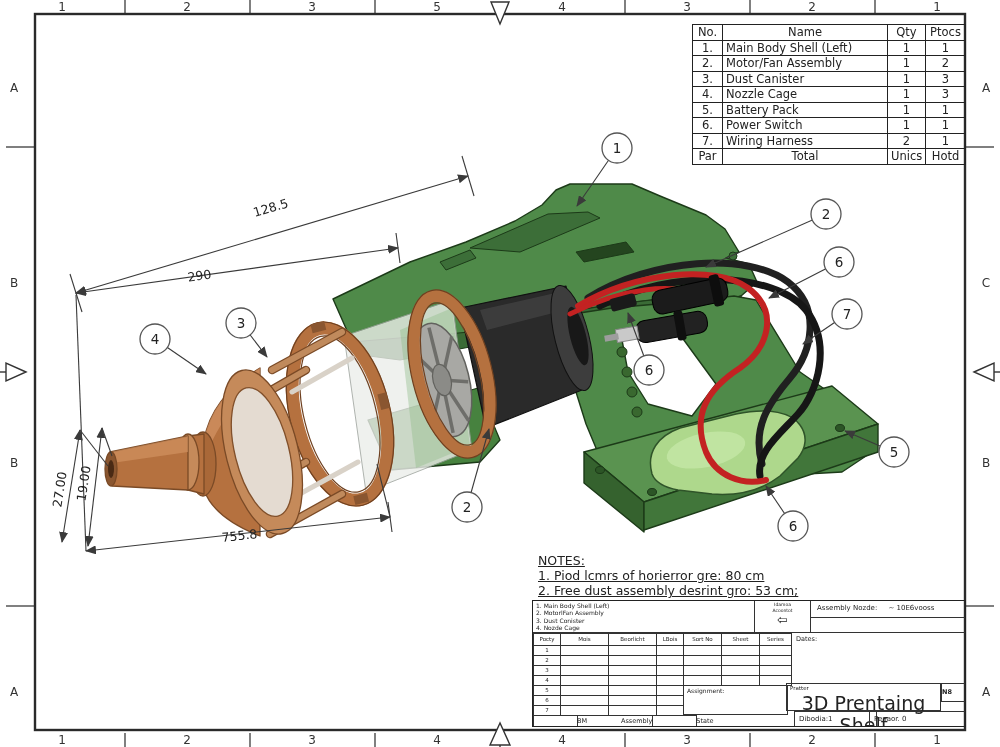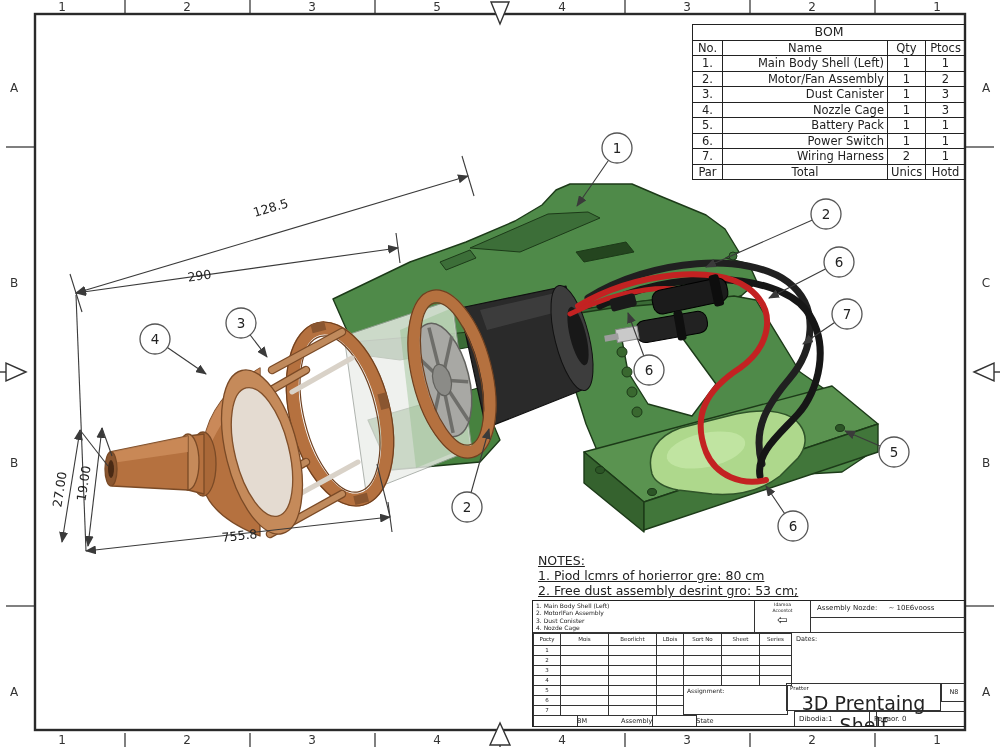--- a/index.html
+++ b/index.html
@@ -4,21 +4,21 @@
 <style>
   * { margin:0; padding:0; box-sizing:border-box; }
   html,body { width:1000px; height:747px; background:#fff; overflow:hidden;
               font-family:"DejaVu Sans", sans-serif; color:#222; position:relative; }
   svg text { font-family:"DejaVu Sans", sans-serif; }
 
   
   .bom { position:absolute; left:692px; top:24px; width:273px;
          border-collapse:collapse; table-layout:fixed; font-size:11.5px; }
   .bom td { border:1.2px solid #222; height:15.5px; line-height:14px;
-            padding:0 3px; white-space:nowrap; overflow:hidden;text-align:right; }
+            padding:0 3px; white-space:nowrap; overflow:hidden; }
   .bom .c { text-align:center; }
   .bom .ttl { text-align:center; font-size:12.5px; }
 
   
   .notes { position:absolute; left:538px; top:553px; font-size:12.5px; line-height:15.2px;text-decoration:underline; }
 
   
   .tb { position:absolute; left:532px; top:600px; width:434px; height:127px;
         border:1.5px solid #222; overflow:hidden; font-size:7px; }
   .tb .cell { position:absolute; }
@@ -43,21 +43,21 @@
   .tb-bmrow span { border:1px solid #333; border-left:none; font-size:6.5px;
                    text-align:center; line-height:11px; display:block; height:13px;padding-left:43px; }
   .tb-bmrow span:first-child { border-left:1px solid #333; }
   .tb-bm   { width:27px; }
   .tb-asmb { width:96px; }
   .tb-state{ width:27px; }
   .tb-titlebox { left:253px; top:82px; width:155px; height:28px; border:1.2px solid #333; }
   .tb-titlebox .small { position:absolute; left:3px; top:1px; font-size:5.5px; }
   .tb-titlebox .big   { position:absolute; left:0; right:0; top:8px; text-align:center; font-size:19px; }
   .tb-badge { left:408px; top:82px; width:26px; height:19px; border:1.2px solid #333;
-              font-size:6.5px; text-align:center; line-height:17px; }
+              font-size:6.5px; text-align:left; line-height:17px;font-weight:bold; }
   .tb-f1 { left:253px; top:110px; width:83px; height:17px; border:1.2px solid #333;
            font-size:7px; padding:3px 0 0 4px;margin-left:8px; }
   .tb-f2 { left:336px; top:110px; width:98px; height:17px; border:1.2px solid #333;
            font-size:7px; padding:3px 0 0 4px; }
 </style>
 </head>
 <body>
 
 
 
@@ -349,23 +349,20 @@
 
 
 <table class="bom">
   <colgroup>
       <col style="width:30px">
       <col style="width:165px">
       <col style="width:38px">
       <col style="width:40px">
     </colgroup>
   <tbody>
-      <tr>
-        <td class="ttl" colspan="4">BOM</td>
-      </tr>
   <tr>
     <td class="c">No.</td>
     <td class="c">Name</td>
     <td class="c">Qty</td>
     <td class="c">Ptocs</td>
   </tr>
   <tr>
     <td class="c">1.</td>
     <td>Main Body Shell (Left)</td>
     <td class="c">1</td>

